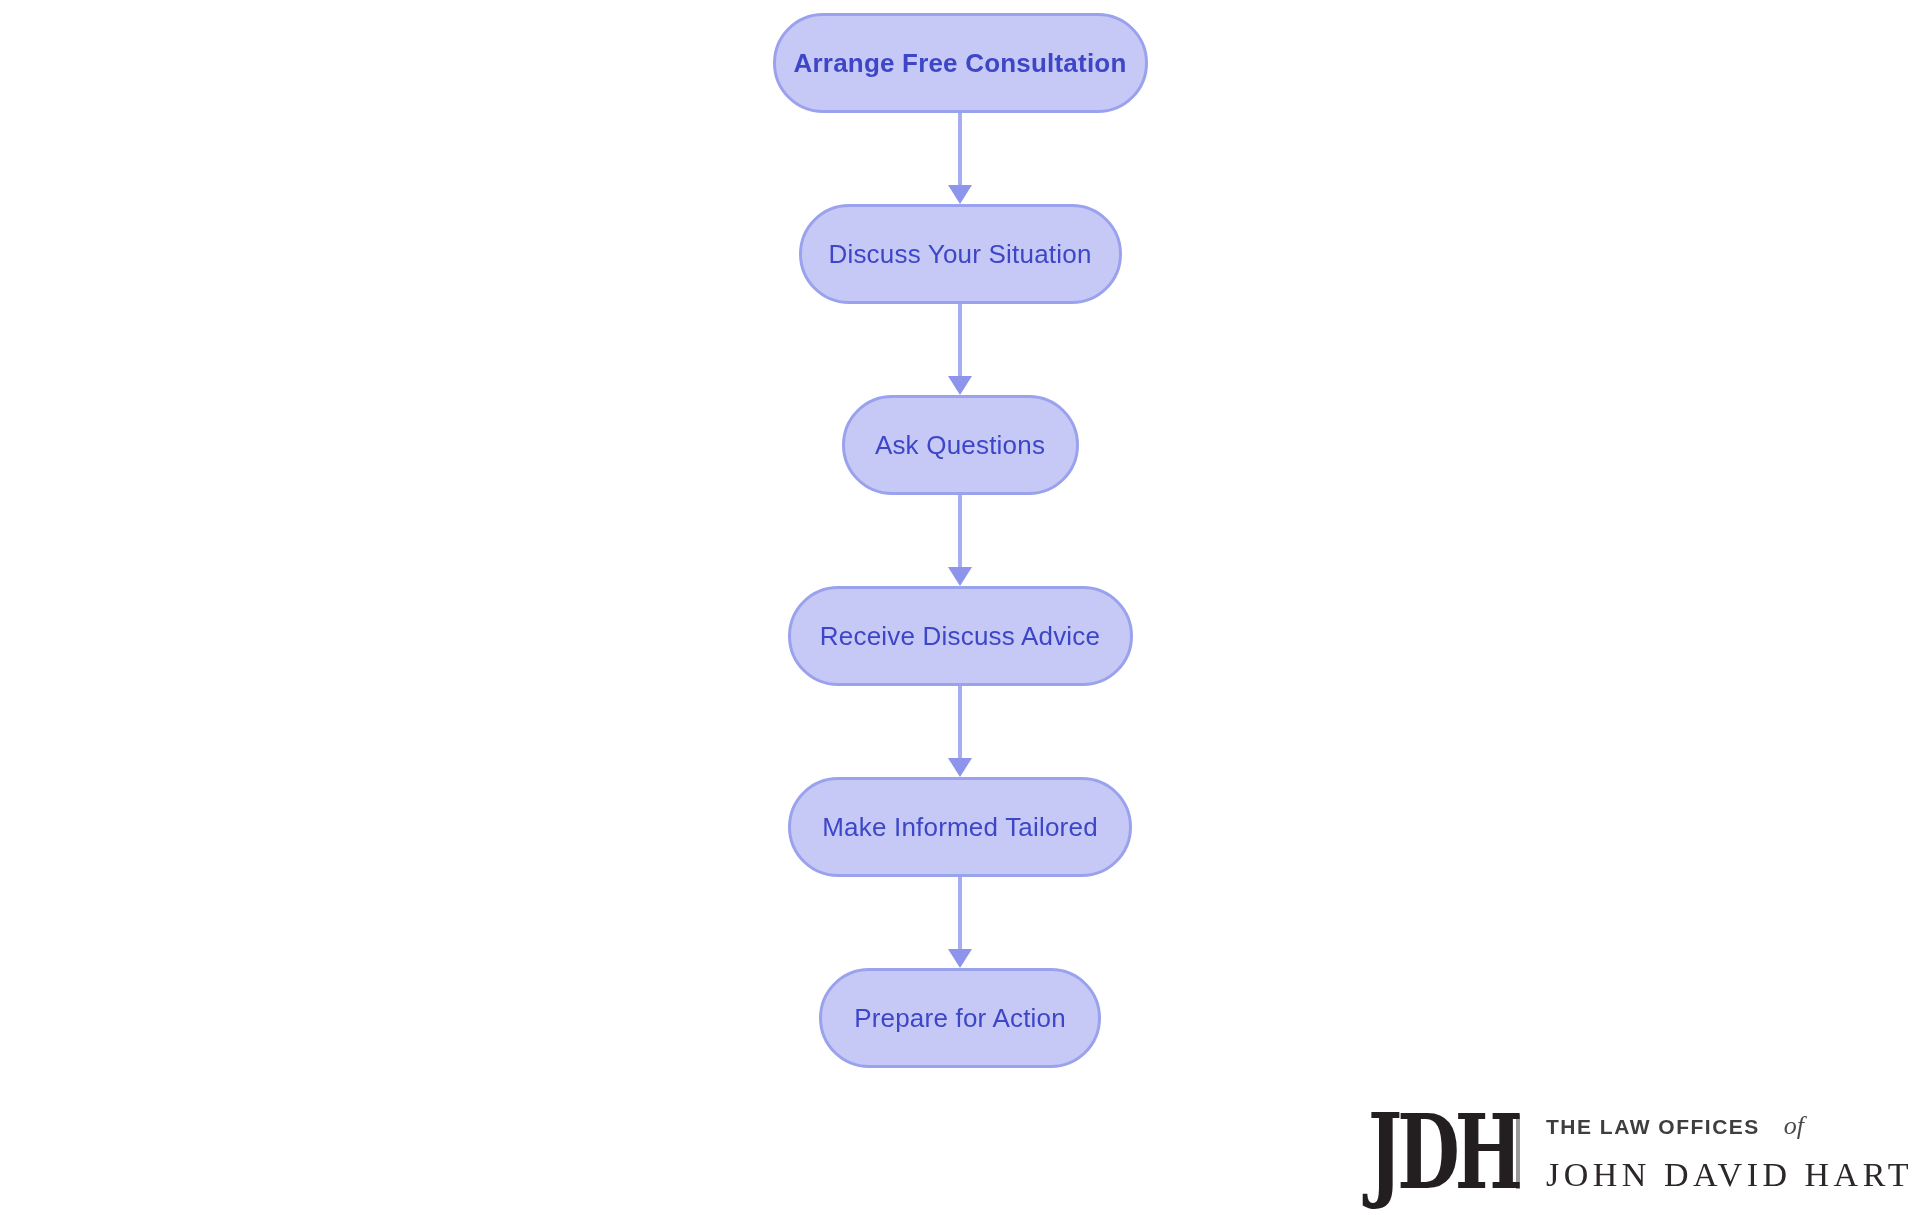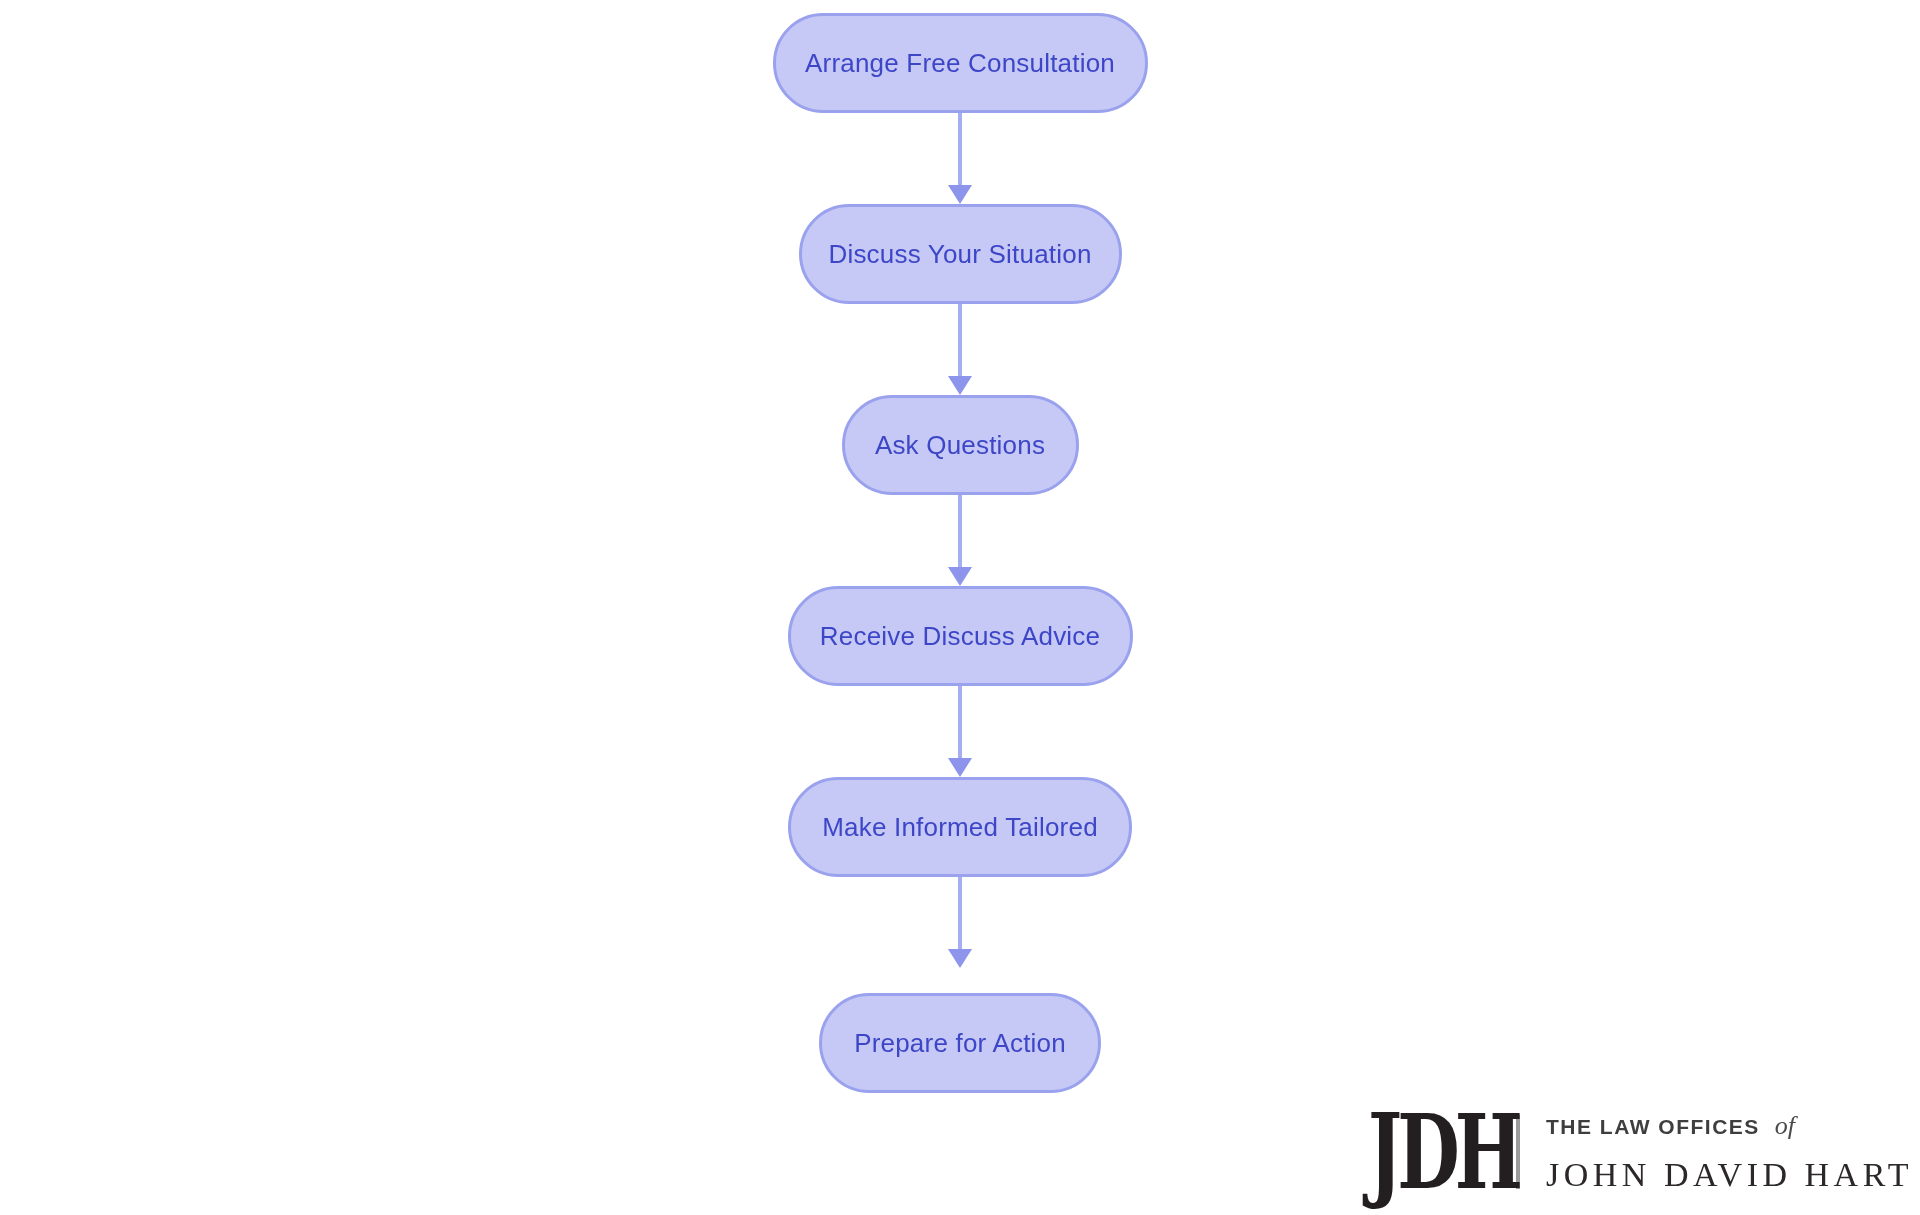--- a/index.html
+++ b/index.html
@@ -33,26 +33,26 @@
     align-items: center;
     justify-content: center;
     flex: 0 0 auto;
   }
   .node span {
     color: #3d46c7;
     font-size: 26px;
     letter-spacing: 0.2px;
     white-space: nowrap;
   }
-  .node.n1 { width: 375px; }
+  .node.n1 { width: 375px; font-weight: bold; }
   .node.n2 { width: 323px; text-align: right; }
   .node.n3 { width: 237px; }
   .node.n4 { width: 345px; }
   .node.n5 { width: 344px; }
-  .node.n6 { width: 282px; margin-top: 25px; }
+  .node.n6 { width: 282px; }
 
   .arrow {
     height: 91px;
     display: flex;
     flex-direction: column;
     align-items: center;
     flex: 0 0 auto;
   }
   .arrow-line {
     width: 4px;
@@ -108,21 +108,21 @@
     font-weight: bold;
     font-size: 21px;
     letter-spacing: 1.5px;
     color: #3e3e3e;
   }
   .logo-line1 .of-word {
     font-family: "Liberation Serif", serif;
     font-style: italic;
     font-size: 26px;
     color: #4a4a4a;
-    margin-left: 15px;
+    margin-left: 24px;
   }
   .logo-line2 {
     font-family: "Liberation Serif", serif;
     font-size: 34px;
     letter-spacing: 4.5px;
     color: #2c282a;
     margin-top: 15px;
     white-space: nowrap;
   }
 </style>

